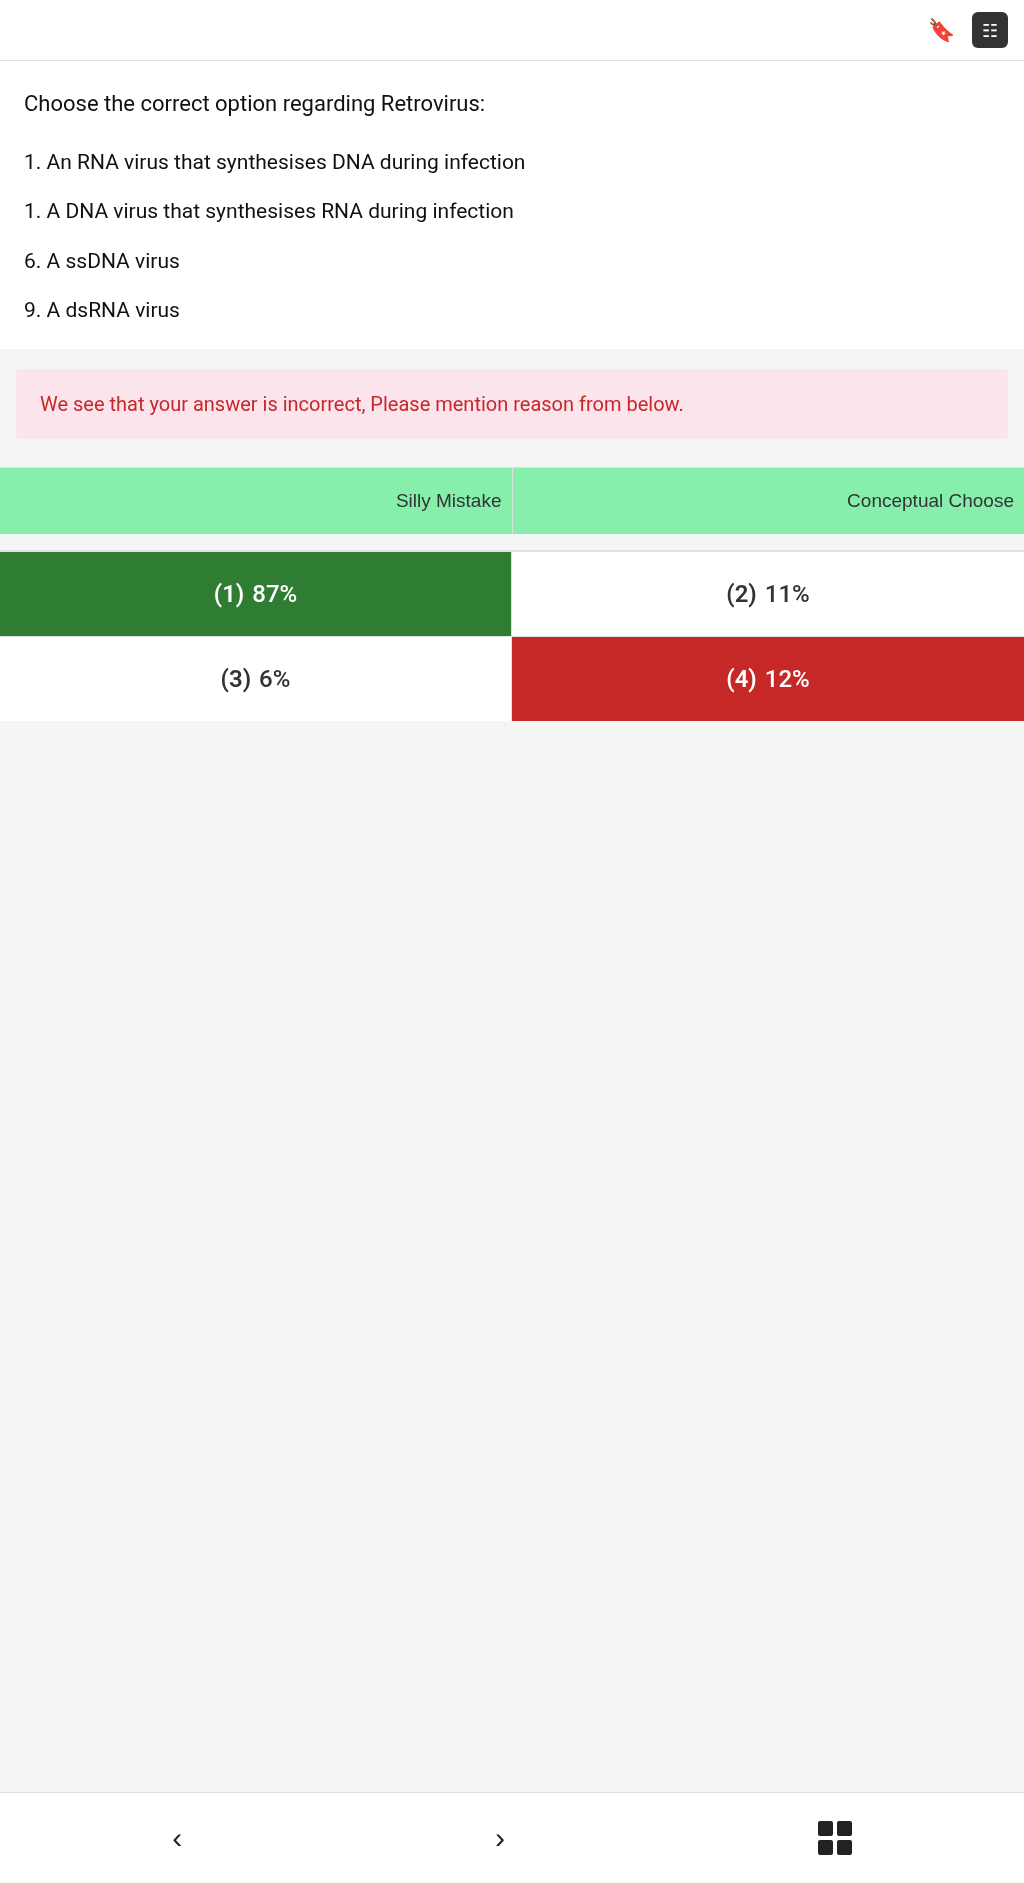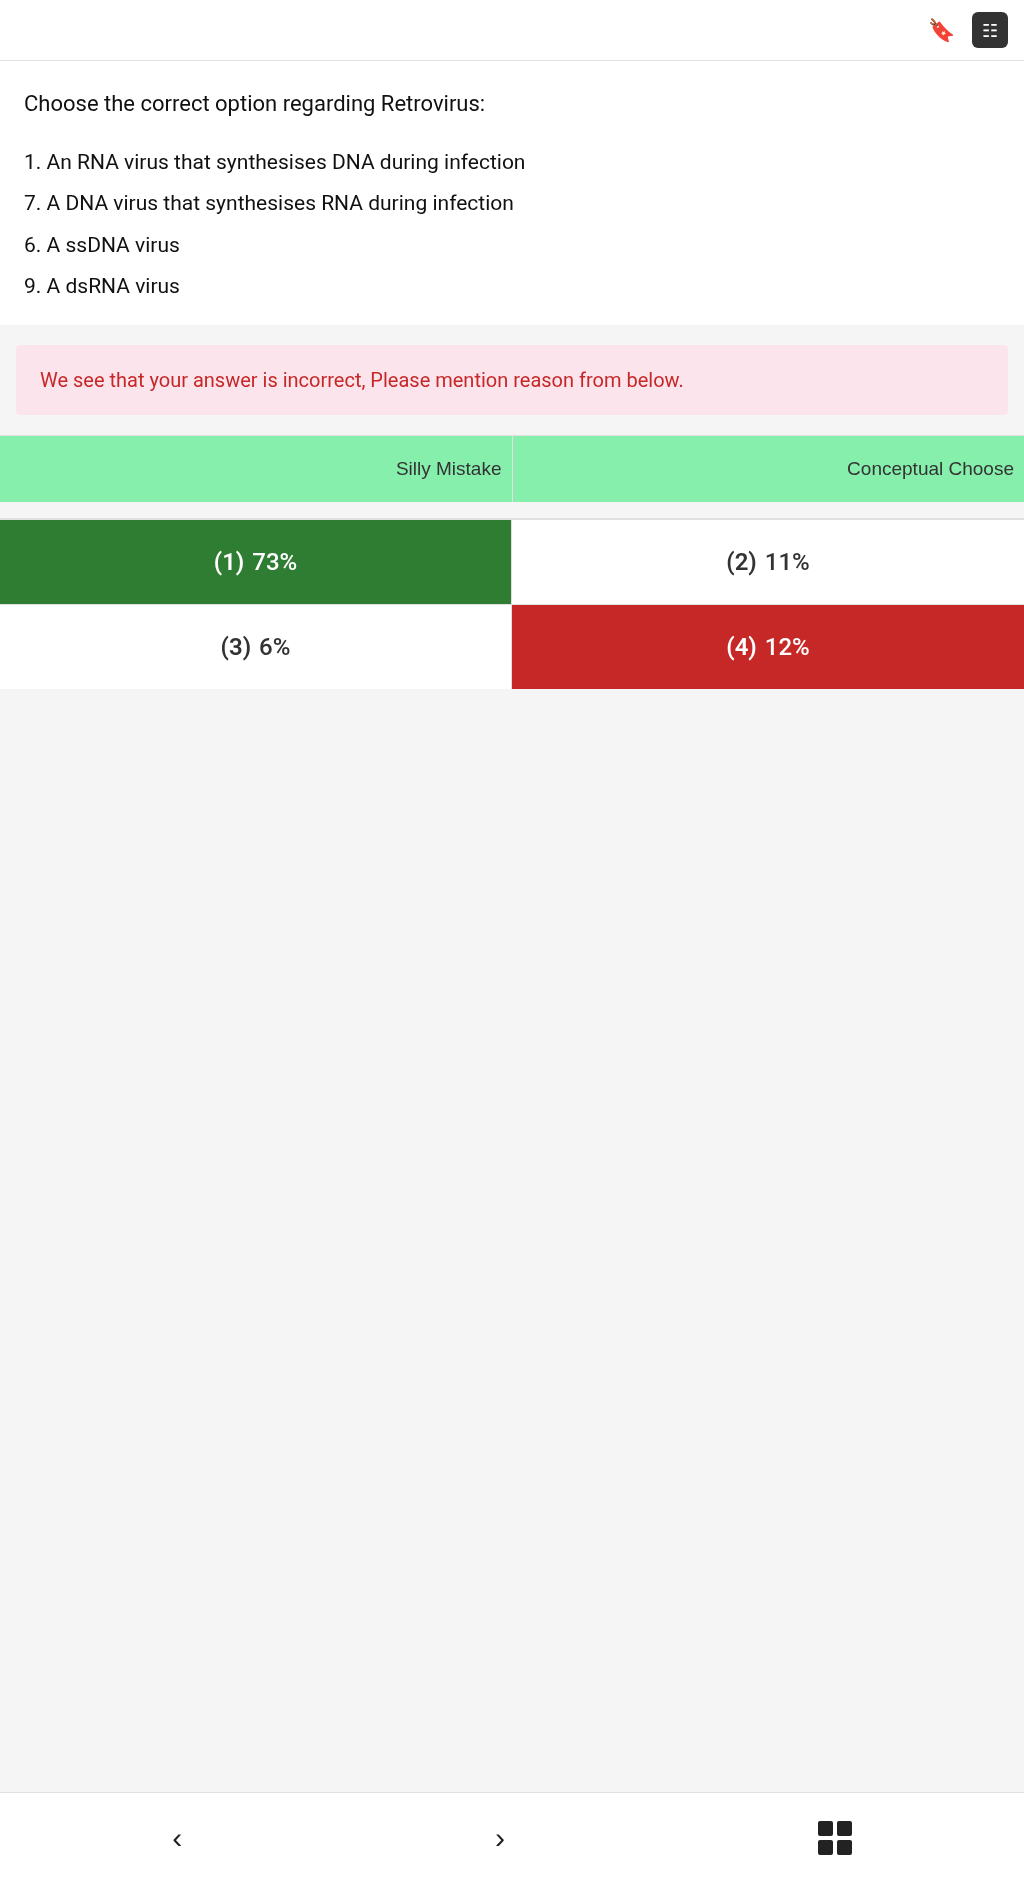--- a/index.html
+++ b/index.html
@@ -64,34 +64,34 @@
       font-weight: 400;
       color: #111;
       line-height: 1.4;
       margin-bottom: 28px;
     }
 
     .option-list {
       list-style: none;
       display: flex;
       flex-direction: column;
-      gap: 12px;
+      gap: 20px;
     }
 
     .option-item {
       font-size: 21px;
       color: #111;
       line-height: 1.4;
     }
 
     .incorrect-banner {
       background: #fce4ec;
       border-radius: 4px;
       padding: 20px 24px;
-      margin: 20px 16px 0 16px;
+      margin: 20px 16px 8px 16px;
     }
 
     .incorrect-banner-text {
       font-size: 20px;
       color: #c62828;
       line-height: 1.5;
     }
 
     .mistake-options {
       display: flex;
@@ -208,39 +208,39 @@
 
 <div class="top-bar">
   <div class="top-bar-icon top-bar-icon-bookmark">🔖</div>
   <div class="top-bar-icon top-bar-icon-box">☷</div>
 </div>
 
 <div class="question-card">
   <p class="question-text">Choose the correct option regarding Retrovirus:</p>
   <ul class="option-list">
     <li class="option-item">1. An RNA virus that synthesises DNA during infection</li>
-    <li class="option-item">7. A DNA virus that synthesises RNA during infection</li>
+    <li class="option-item">1. A DNA virus that synthesises RNA during infection</li>
     <li class="option-item">6. A ssDNA virus</li>
     <li class="option-item">9. A dsRNA virus</li>
   </ul>
 </div>
 
 <div class="incorrect-banner">
   <p class="incorrect-banner-text">We see that your answer is incorrect, Please mention reason from below.</p>
 </div>
 
 <div class="mistake-options">
   <button class="mistake-btn">Silly Mistake</button>
   <button class="mistake-btn">Conceptual Choose</button>
 </div>
 
 <div class="stats-grid">
   <div class="stat-cell green">
     <span class="stat-label">(1)</span>
-    <span>73%</span>
+    <span>87%</span>
   </div>
   <div class="stat-cell">
     <span class="stat-label">(2)</span>
     <span>11%</span>
   </div>
   <div class="stat-cell">
     <span class="stat-label">(3)</span>
     <span>6%</span>
   </div>
   <div class="stat-cell red">

